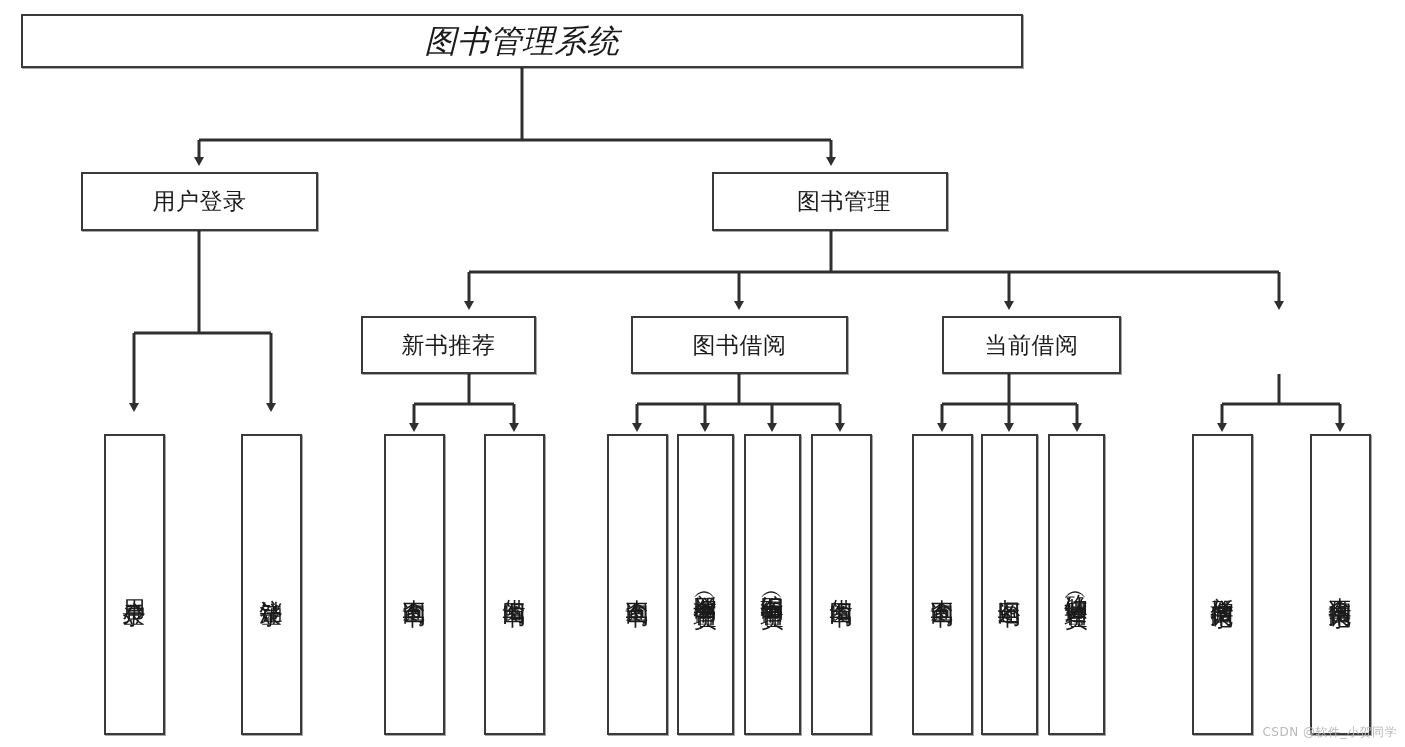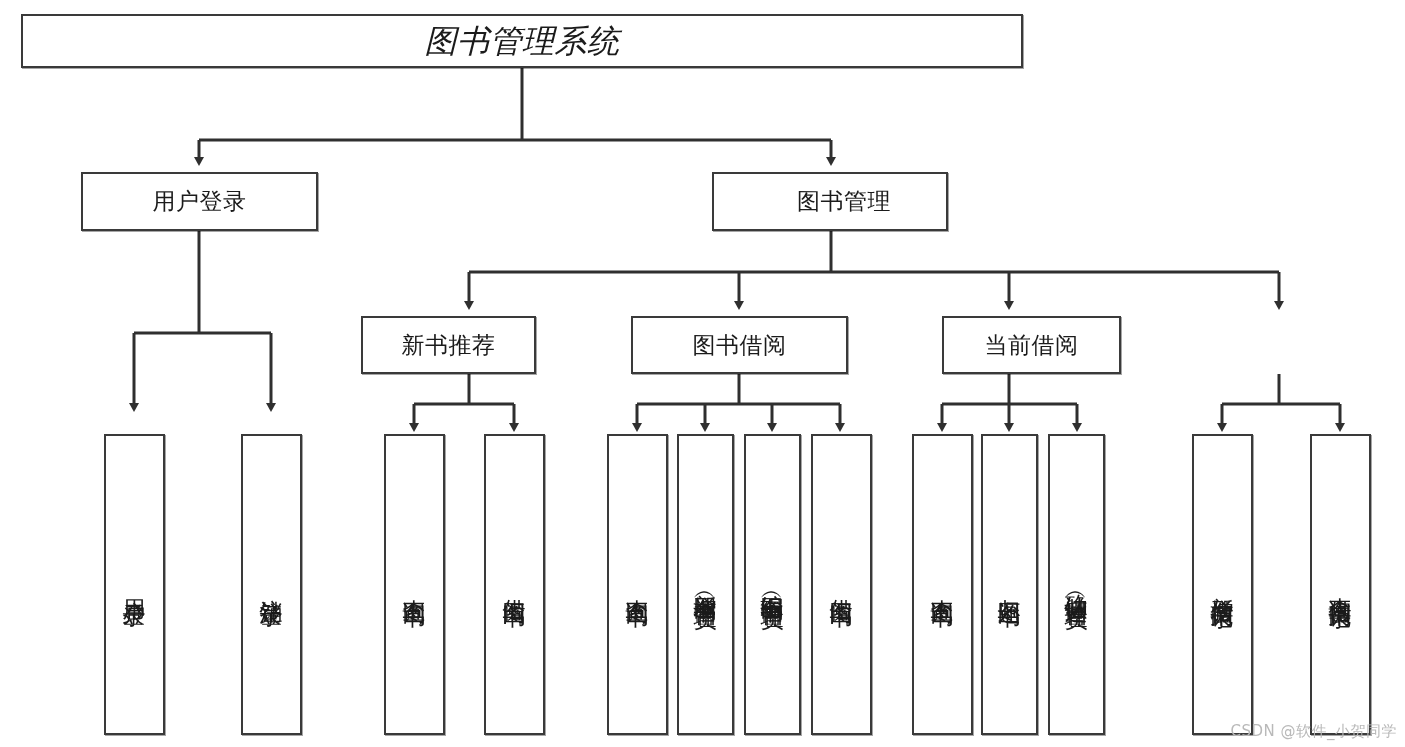--- a/index.html
+++ b/index.html
@@ -62,21 +62,21 @@
     font-size: 23px;
     line-height: 1.05;
     letter-spacing: 2px;
     white-space: nowrap;
     max-height: 280px;
   }
   .watermark {
     position: absolute;
     right: 8px;
     bottom: 6px;
-    font-size: 15px;
+    font-size: 12px;
     color: #b9b9b9;
     z-index: 6;
     white-space: nowrap;
     letter-spacing: 0.5px;
   }
 </style>
 </head>
 <body>
 
 <div id="diagram">

